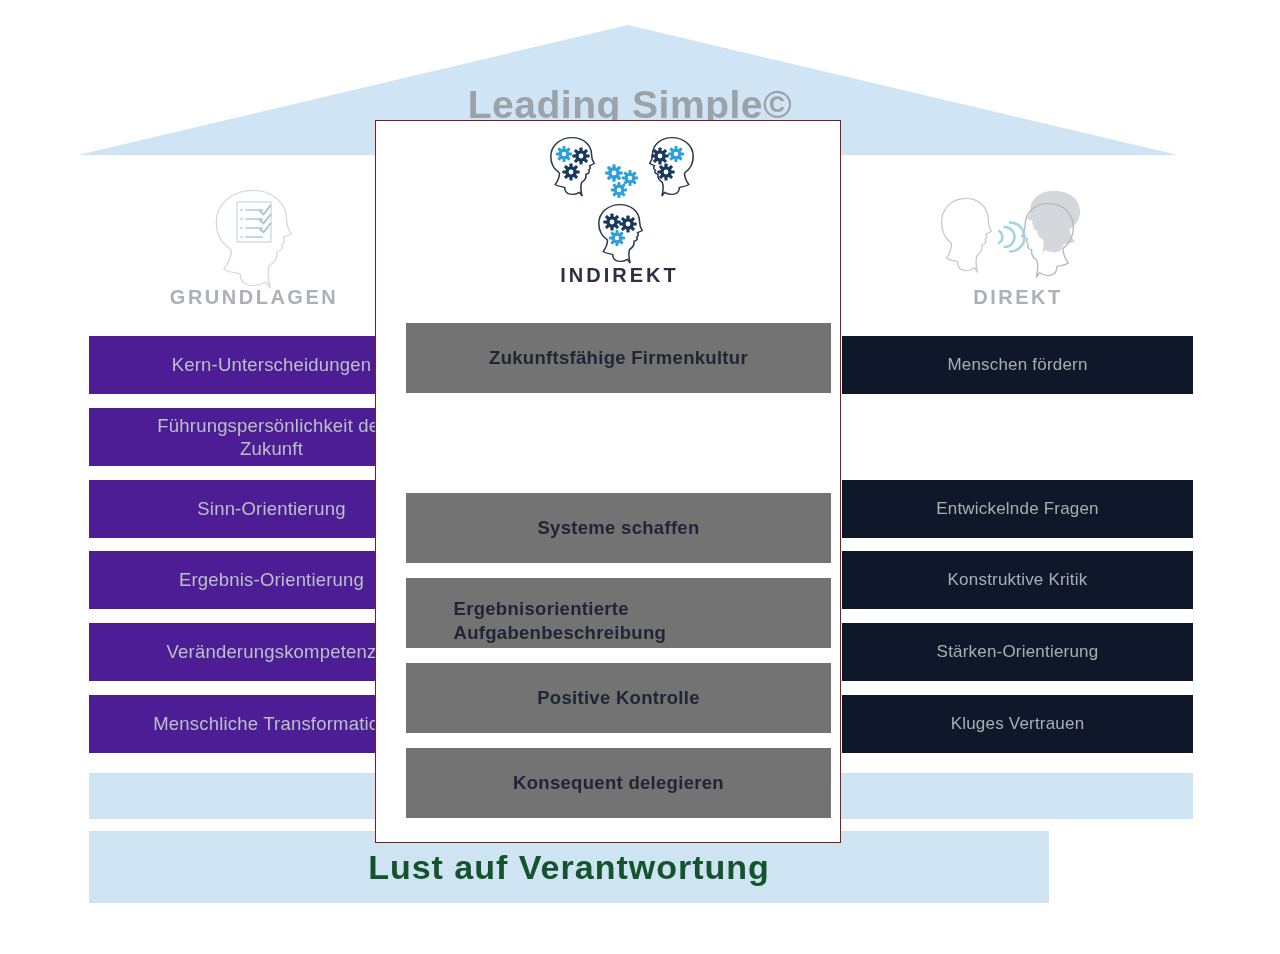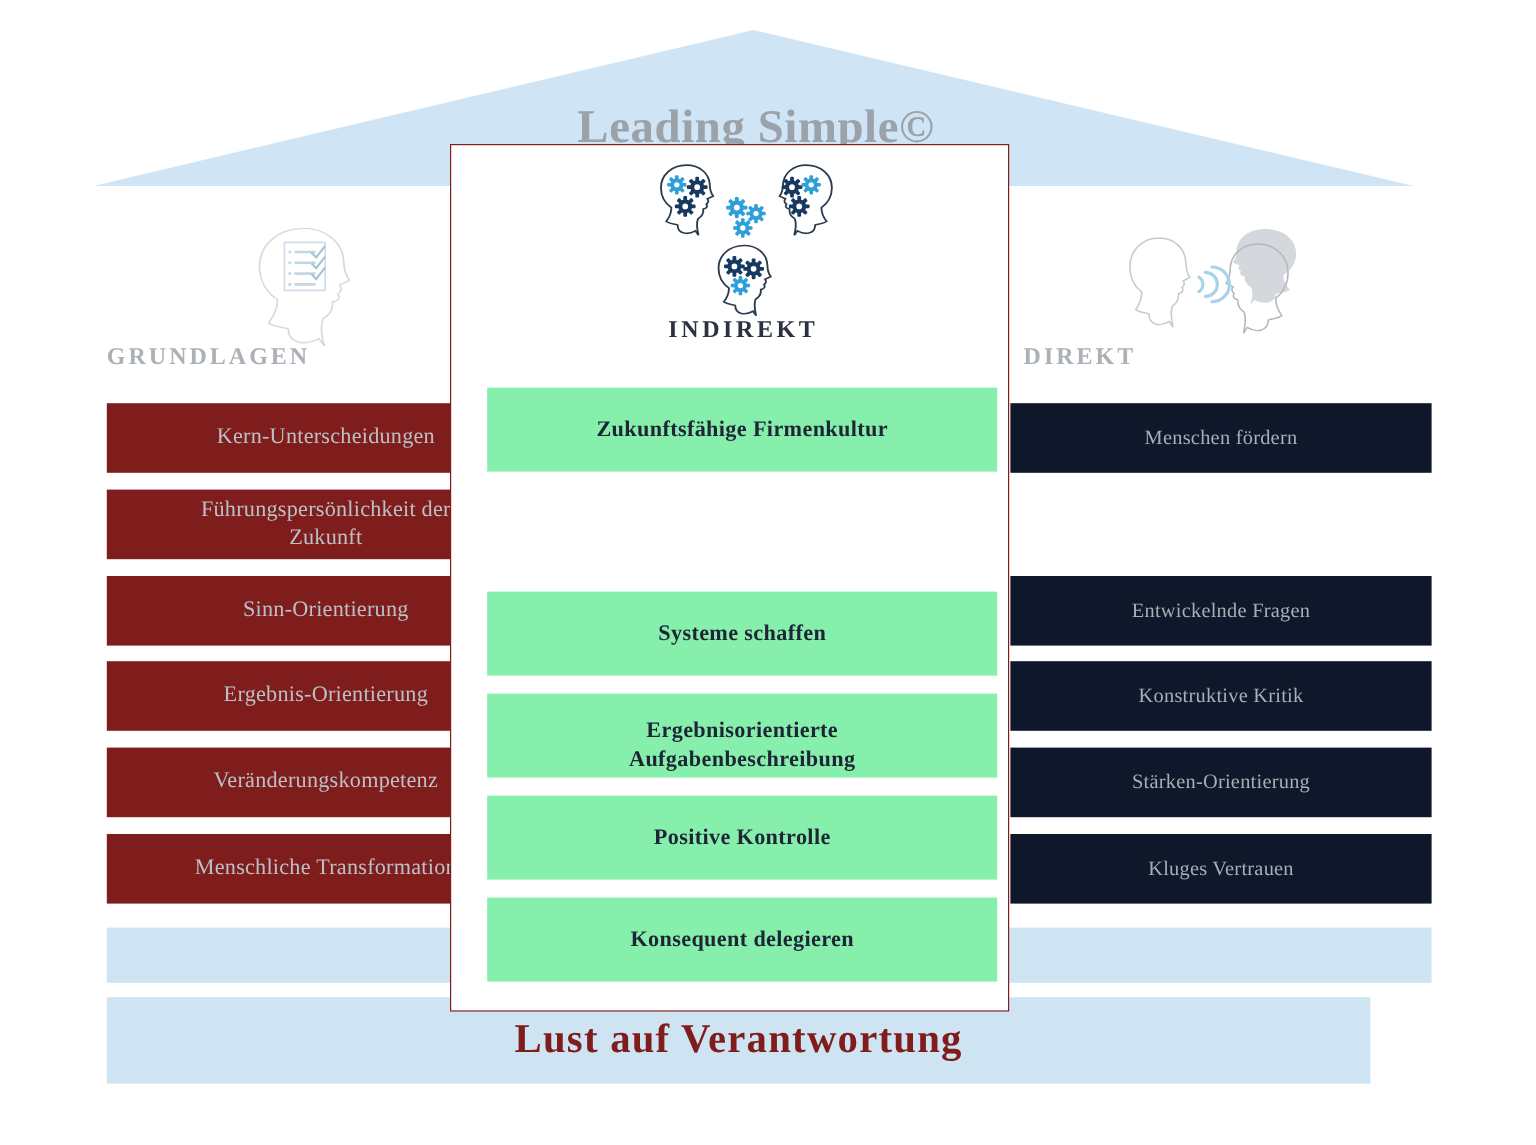--- a/index.html
+++ b/index.html
@@ -1,58 +1,58 @@
 <!DOCTYPE html>
 <html><head>
 <meta charset="utf-8">
 <style>
   html,body{margin:0;padding:0;background:#fff;}
   #stage{position:relative;width:1280px;height:954px;background:#fff;overflow:hidden;
-         font-family:Liberation Serif, serif;}
+         font-family:Liberation Sans, sans-serif;}
   .abs{position:absolute;}
 
   
   .roof{left:78px;top:25px;width:1100px;height:130px;background:#cfe4f4;
         clip-path:polygon(50% 0,100% 100%,0 100%);z-index:1;}
 
   
   .title{left:0;top:83px;width:1260px;text-align:center;font-size:39px;font-weight:600;
          letter-spacing:.5px;color:#9ba2aa;z-index:3;}
 
   
   .colLabel{font-size:20px;font-weight:600;letter-spacing:2.5px;color:#abb1b7;
-            text-align:left;z-index:2;}
+            text-align:center;z-index:2;}
   .lbl-left{left:89px;top:286px;width:330px;}
   .lbl-right{left:853px;top:286px;width:330px;}
 
   
   .bar{display:flex;align-items:center;justify-content:center;text-align:center;
        z-index:2;line-height:1.25;letter-spacing:.2px;}
   .bar span{display:inline-block;}
-  .bleft{left:89px;width:365px;height:58px;background:#7f1d1d;color:#bac0c6;
+  .bleft{left:89px;width:365px;height:58px;background:#4c1d95;color:#bac0c6;
          font-size:18.5px;font-weight:500;}
   .bright{left:842px;width:351px;height:58px;background:#0f172a;color:#a8aeb4;
           font-size:17px;font-weight:500;}
   .r1{top:336px}.r2{top:408px}.r3{top:480px}.r4{top:551px}.r5{top:623px}.r6{top:695px}
   .w260{max-width:260px;}
 
   
   .band7{left:89px;top:773px;width:1104px;height:46px;background:#cee4f3;z-index:2;}
-  .footerBand{left:89px;top:831px;width:1053px;height:72px;background:#cee4f3;z-index:2;
+  .footerBand{left:89px;top:831px;width:960px;height:72px;background:#cee4f3;z-index:2;
               display:flex;align-items:center;justify-content:center;
-              font-size:34px;font-weight:700;letter-spacing:1px;color:#7f1d1d;}
+              font-size:34px;font-weight:700;letter-spacing:1px;color:#14532d;}
 
   
   .modal{left:375px;top:120px;width:466px;height:723px;background:#fff;
          border:1px solid #7f1d1d;box-sizing:border-box;z-index:10;}
   .modalLabel{left:0;top:143px;width:487px;text-align:center;font-size:20px;
               font-weight:600;letter-spacing:3px;color:#2b3140;}
-  .mbar{left:30px;width:425px;height:70px;background:#86efac;color:#1e2535;
+  .mbar{left:30px;width:425px;height:70px;background:#737373;color:#1e2535;
         font-size:18.5px;font-weight:700;letter-spacing:.3px;
-        display:flex;align-items:center;justify-content:center;text-align:center;
+        display:flex;align-items:center;justify-content:center;
         line-height:1.3;}
   .m1{top:202px}.m2{top:287px}.m3{top:372px}.m4{top:457px}.m5{top:542px}.m6{top:627px}
   .w330{max-width:330px;display:inline-block;margin-top:16px;}
 
   svg{display:block;}
 </style>
 </head>
 <body>
 
 <div id="stage">

